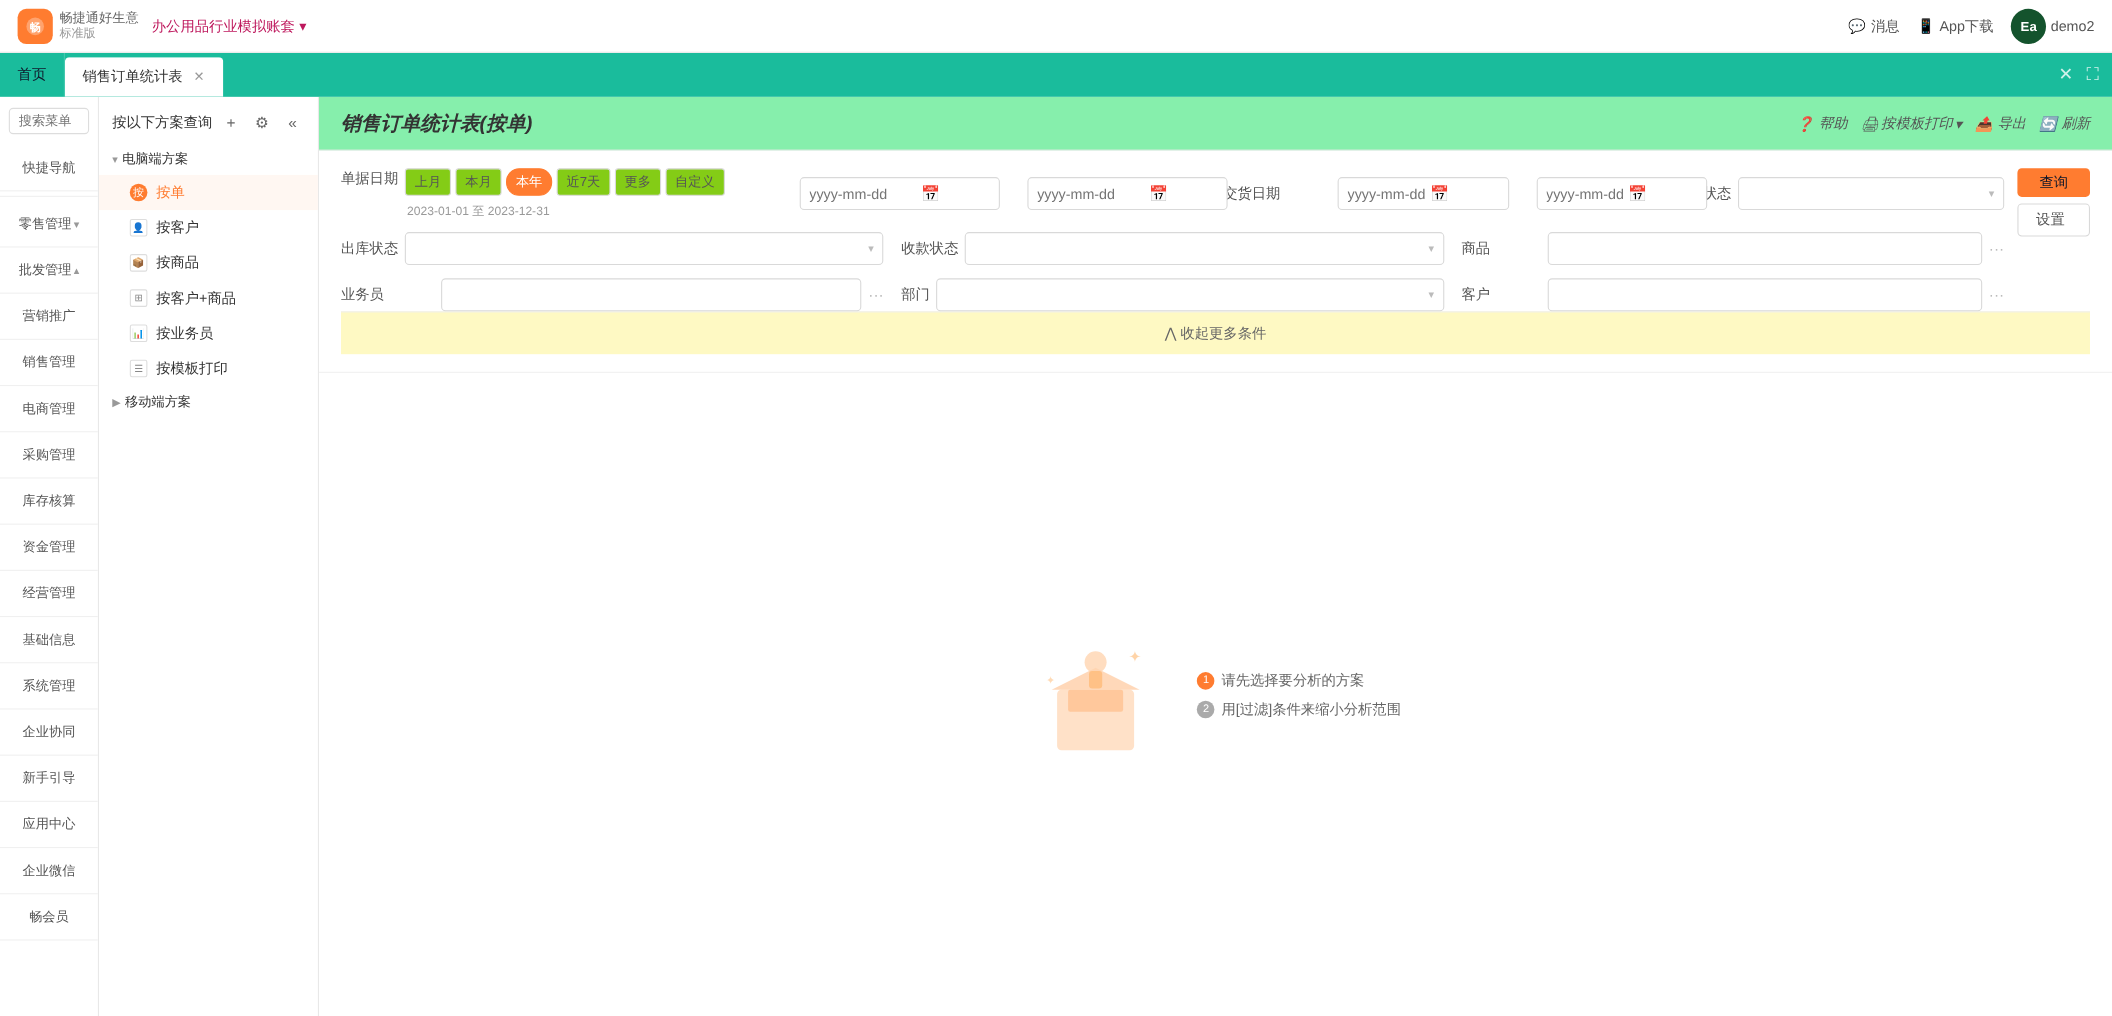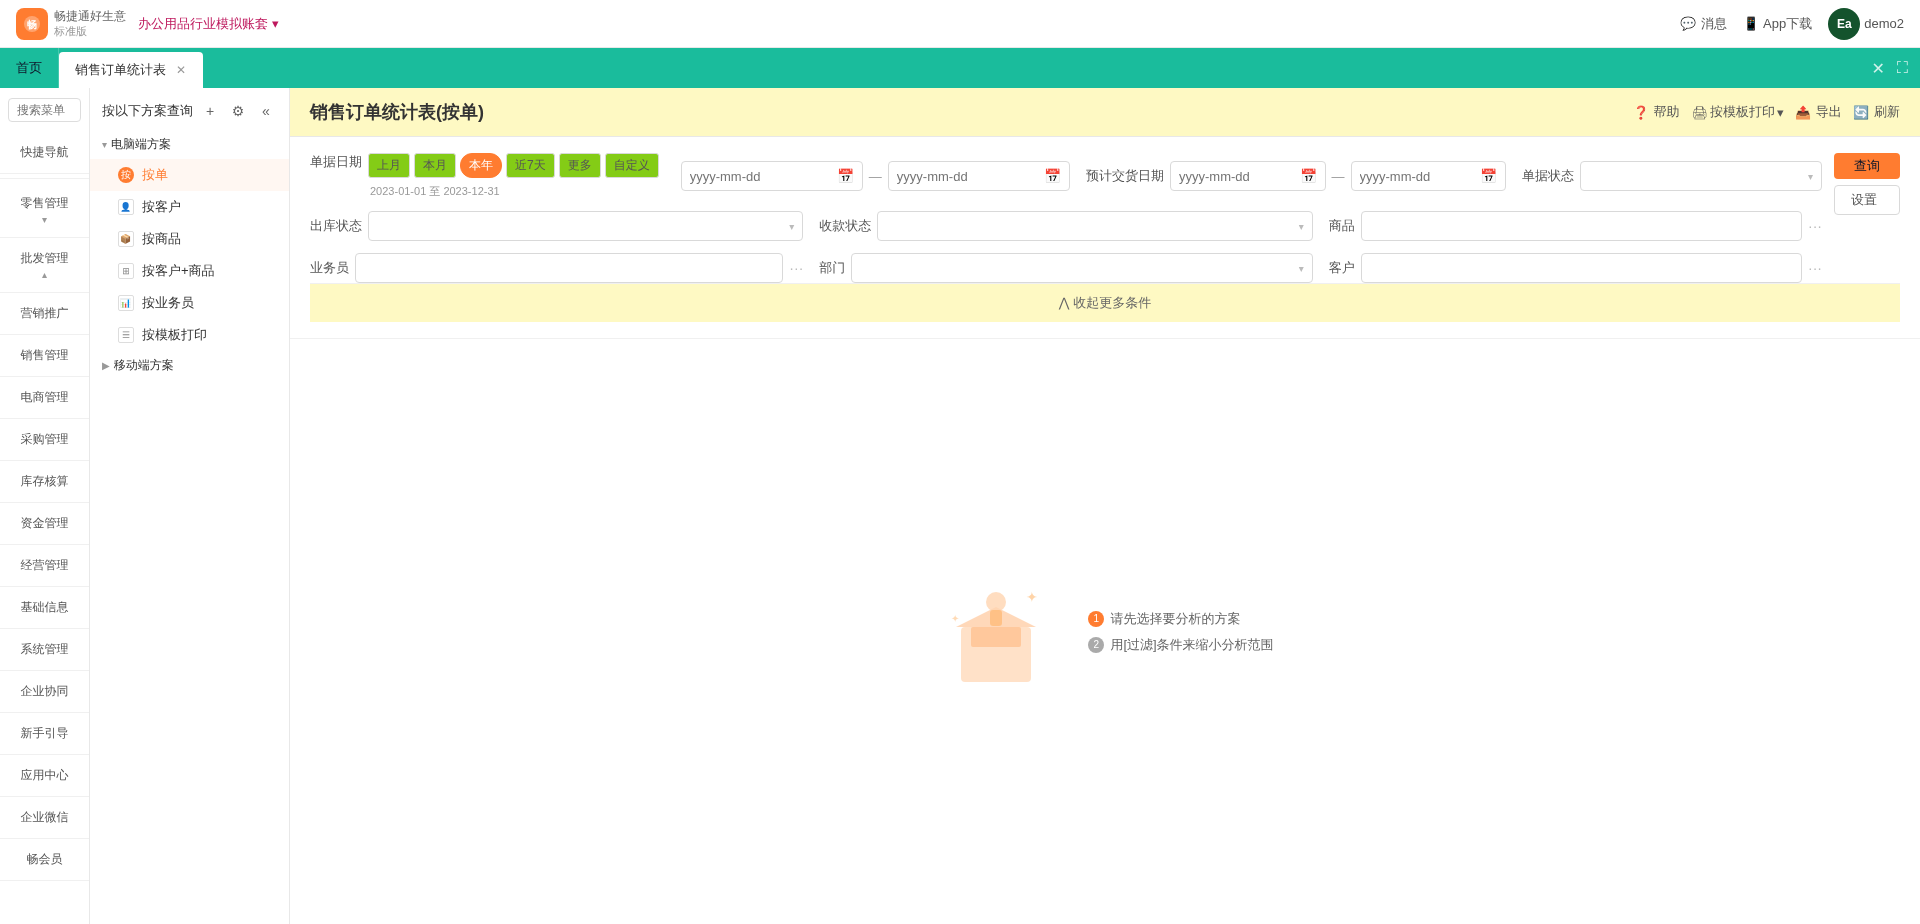--- a/index.html
+++ b/index.html
@@ -74,21 +74,21 @@
       flex-direction: column;
       align-items: center;
       padding: 12px 4px;
       cursor: pointer;
       color: #555;
       font-size: 12px;
       border-bottom: 1px solid #f0f0f0;
       text-align: center;
       gap: 4px;
     }
-    .sidebar-item.has-arrow { flex-direction: column; justify-content: center; gap: 2px; }
+    .sidebar-item.has-arrow { flex-direction: row; justify-content: center; gap: 2px; }
     .sidebar-item .arrow { font-size: 10px; color: #999; }
     .search-menu { padding: 10px 8px; }
     .search-menu input { width: 100%; border: 1px solid #ddd; border-radius: 4px; padding: 4px 8px; font-size: 12px; outline: none; }
     .sidebar-divider { border-top: 1px solid #f0f0f0; margin: 4px 0; }
 
     
     .content { flex: 1; display: flex; overflow: hidden; }
 
     
     .left-panel {
@@ -129,26 +129,27 @@
     }
     .scheme-item.active { color: #ff7c30; background: #fff7f2; }
     .scheme-item .scheme-icon { width: 16px; height: 16px; border-radius: 50%; background: #ff7c30; display: flex; align-items: center; justify-content: center; color: #fff; font-size: 10px; flex-shrink: 0; }
     .scheme-item .scheme-icon-sq { width: 16px; height: 16px; border-radius: 2px; border: 1px solid #ddd; display: flex; align-items: center; justify-content: center; color: #888; font-size: 9px; flex-shrink: 0; }
 
     
     .right-panel { flex: 1; display: flex; flex-direction: column; overflow: hidden; }
 
     
     .page-header {
-      background: #fef9c3;
+      background: #86efac;
       padding: 12px 20px;
       border-bottom: 1px solid #e8e8e8;
       display: flex;
       align-items: center;
       justify-content: space-between;
+      font-style: italic;
     }
     .page-title { font-size: 18px; font-weight: bold; color: #333; }
     .page-actions { display: flex; align-items: center; gap: 12px; }
     .page-action-item { display: flex; align-items: center; gap: 4px; color: #555; cursor: pointer; font-size: 13px; }
     .page-action-item.has-dropdown { gap: 2px; }
 
     
     .filter-area {
       background: #fff;
       padding: 16px 20px;
@@ -170,20 +171,21 @@
     .filter-label { font-size: 13px; color: #555; white-space: nowrap; flex-shrink: 0; }
     .filter-input {
       flex: 1;
       border: 1px solid #d9d9d9;
       border-radius: 4px;
       padding: 5px 8px;
       font-size: 13px;
       color: #333;
       outline: none;
       height: 30px;
+      margin-left: 46px;
     }
     .filter-input-with-icon {
       position: relative;
       flex: 1;
     }
     .filter-input-with-icon input {
       width: 100%;
       border: 1px solid #d9d9d9;
       border-radius: 4px;
       padding: 5px 28px 5px 8px;

